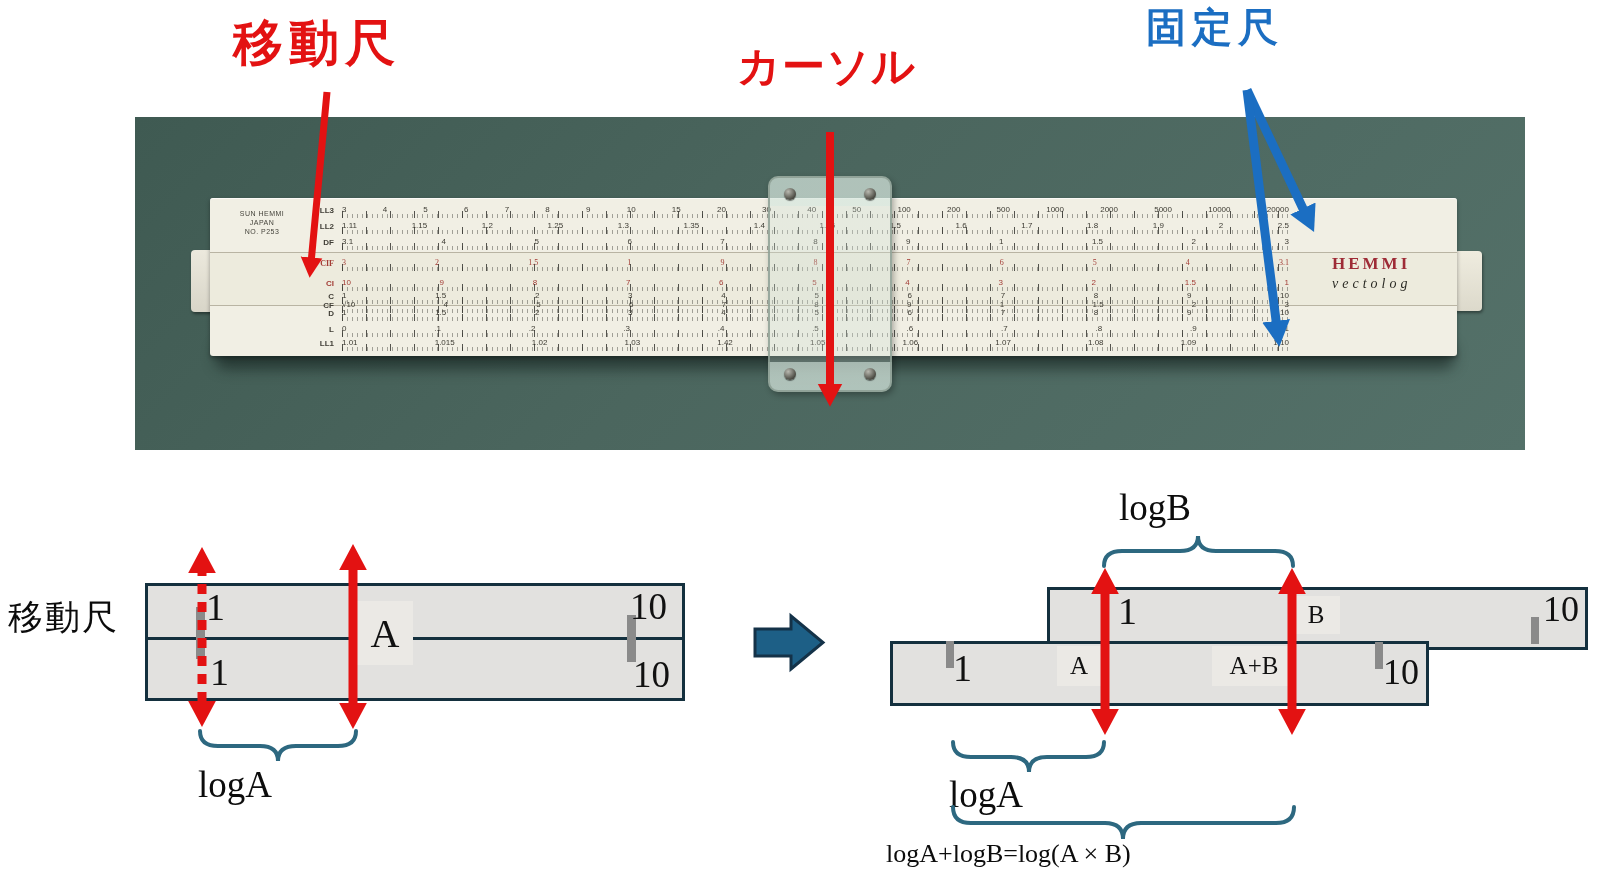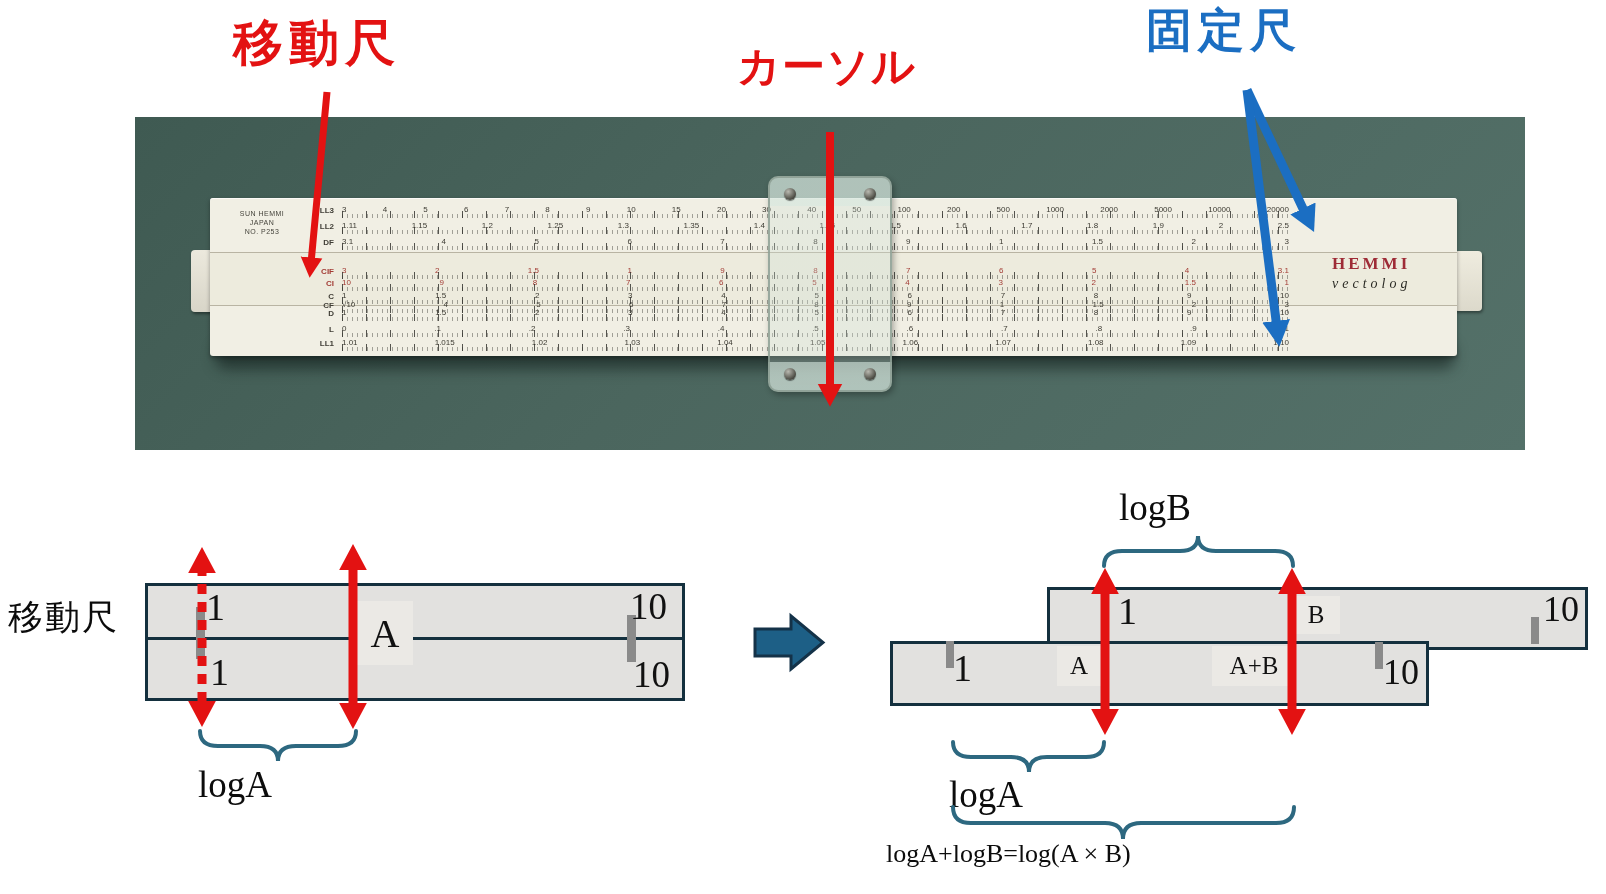--- a/index.html
+++ b/index.html
@@ -8,21 +8,21 @@
   }
   *{margin:0;padding:0;box-sizing:border-box}
   html,body{background:#fff}
   body{width:1606px;height:894px;overflow:hidden;font-family:"Liberation Sans",sans-serif;position:relative}
   .abs{position:absolute}
 
   
   .jp-label{font-weight:bold;white-space:nowrap}
   #label-movable{left:233px;top:10px;font-size:50px;letter-spacing:6px;color:var(--red)}
   #label-cursor{left:737px;top:38px;font-size:43px;letter-spacing:1px;color:var(--red)}
-  #label-fixed{left:1146px;top:0px;font-size:46px;letter-spacing:6px;color:var(--blue)}
+  #label-fixed{left:1146px;top:0px;font-size:40px;letter-spacing:6px;color:var(--blue)}
 
   
   #photo{left:135px;top:117px;width:1390px;height:333px;
     background:linear-gradient(135deg,#3f5a52 0%,#4b665e 45%,#547169 100%);}
   #rule-shadow{left:80px;top:226px;width:1240px;height:26px;background:rgba(8,18,15,.5);filter:blur(7px);border-radius:12px}
   #tab-left{left:56px;top:133px;width:23px;height:62px;background:linear-gradient(180deg,#ece9dd,#d8d5c8);border-radius:4px;box-shadow:1px 2px 3px rgba(0,0,0,.4)}
   #tab-right{left:1319px;top:134px;width:28px;height:60px;background:linear-gradient(180deg,#efecdf,#dcd9cb);border-radius:4px;box-shadow:1px 2px 3px rgba(0,0,0,.4)}
   #rule-body{left:75px;top:81px;width:1247px;height:158px;background:#f1efe4;border-radius:3px;
     box-shadow:0 2px 4px rgba(0,0,0,.35), inset 0 1px 0 rgba(255,255,255,.7)}
   .rule-line{left:0;width:100%;height:1px;background:#b9b4a3}
@@ -175,21 +175,21 @@
             <i>7</i>
             <i>8</i>
             <i>9</i>
             <i>1</i>
             <i>1.5</i>
             <i>2</i>
             <i>3</i>
           </span>
           <span class="scale-ticks"></span>
         </div>
-        <div class="scale-row red" style="top: 68px;">
+        <div class="scale-row red" style="top: 60px; font-family: Liberation Serif, serif;">
           <span class="scale-label">CIF</span>
           <span class="scale-nums">
             <i>3</i>
             <i>2</i>
             <i>1.5</i>
             <i>1</i>
             <i>9</i>
             <i>8</i>
             <i>7</i>
             <i>6</i>
@@ -267,21 +267,21 @@
           </span>
           <span class="scale-ticks"></span>
         </div>
         <div class="scale-row" style="top: 140px;">
           <span class="scale-label">LL1</span>
           <span class="scale-nums">
             <i>1.01</i>
             <i>1.015</i>
             <i>1.02</i>
             <i>1.03</i>
-            <i>1.04</i>
+            <i>1.42</i>
             <i>1.05</i>
             <i>1.06</i>
             <i>1.07</i>
             <i>1.08</i>
             <i>1.09</i>
             <i>1.10</i>
           </span>
           <span class="scale-ticks"></span>
         </div>
       </div>

